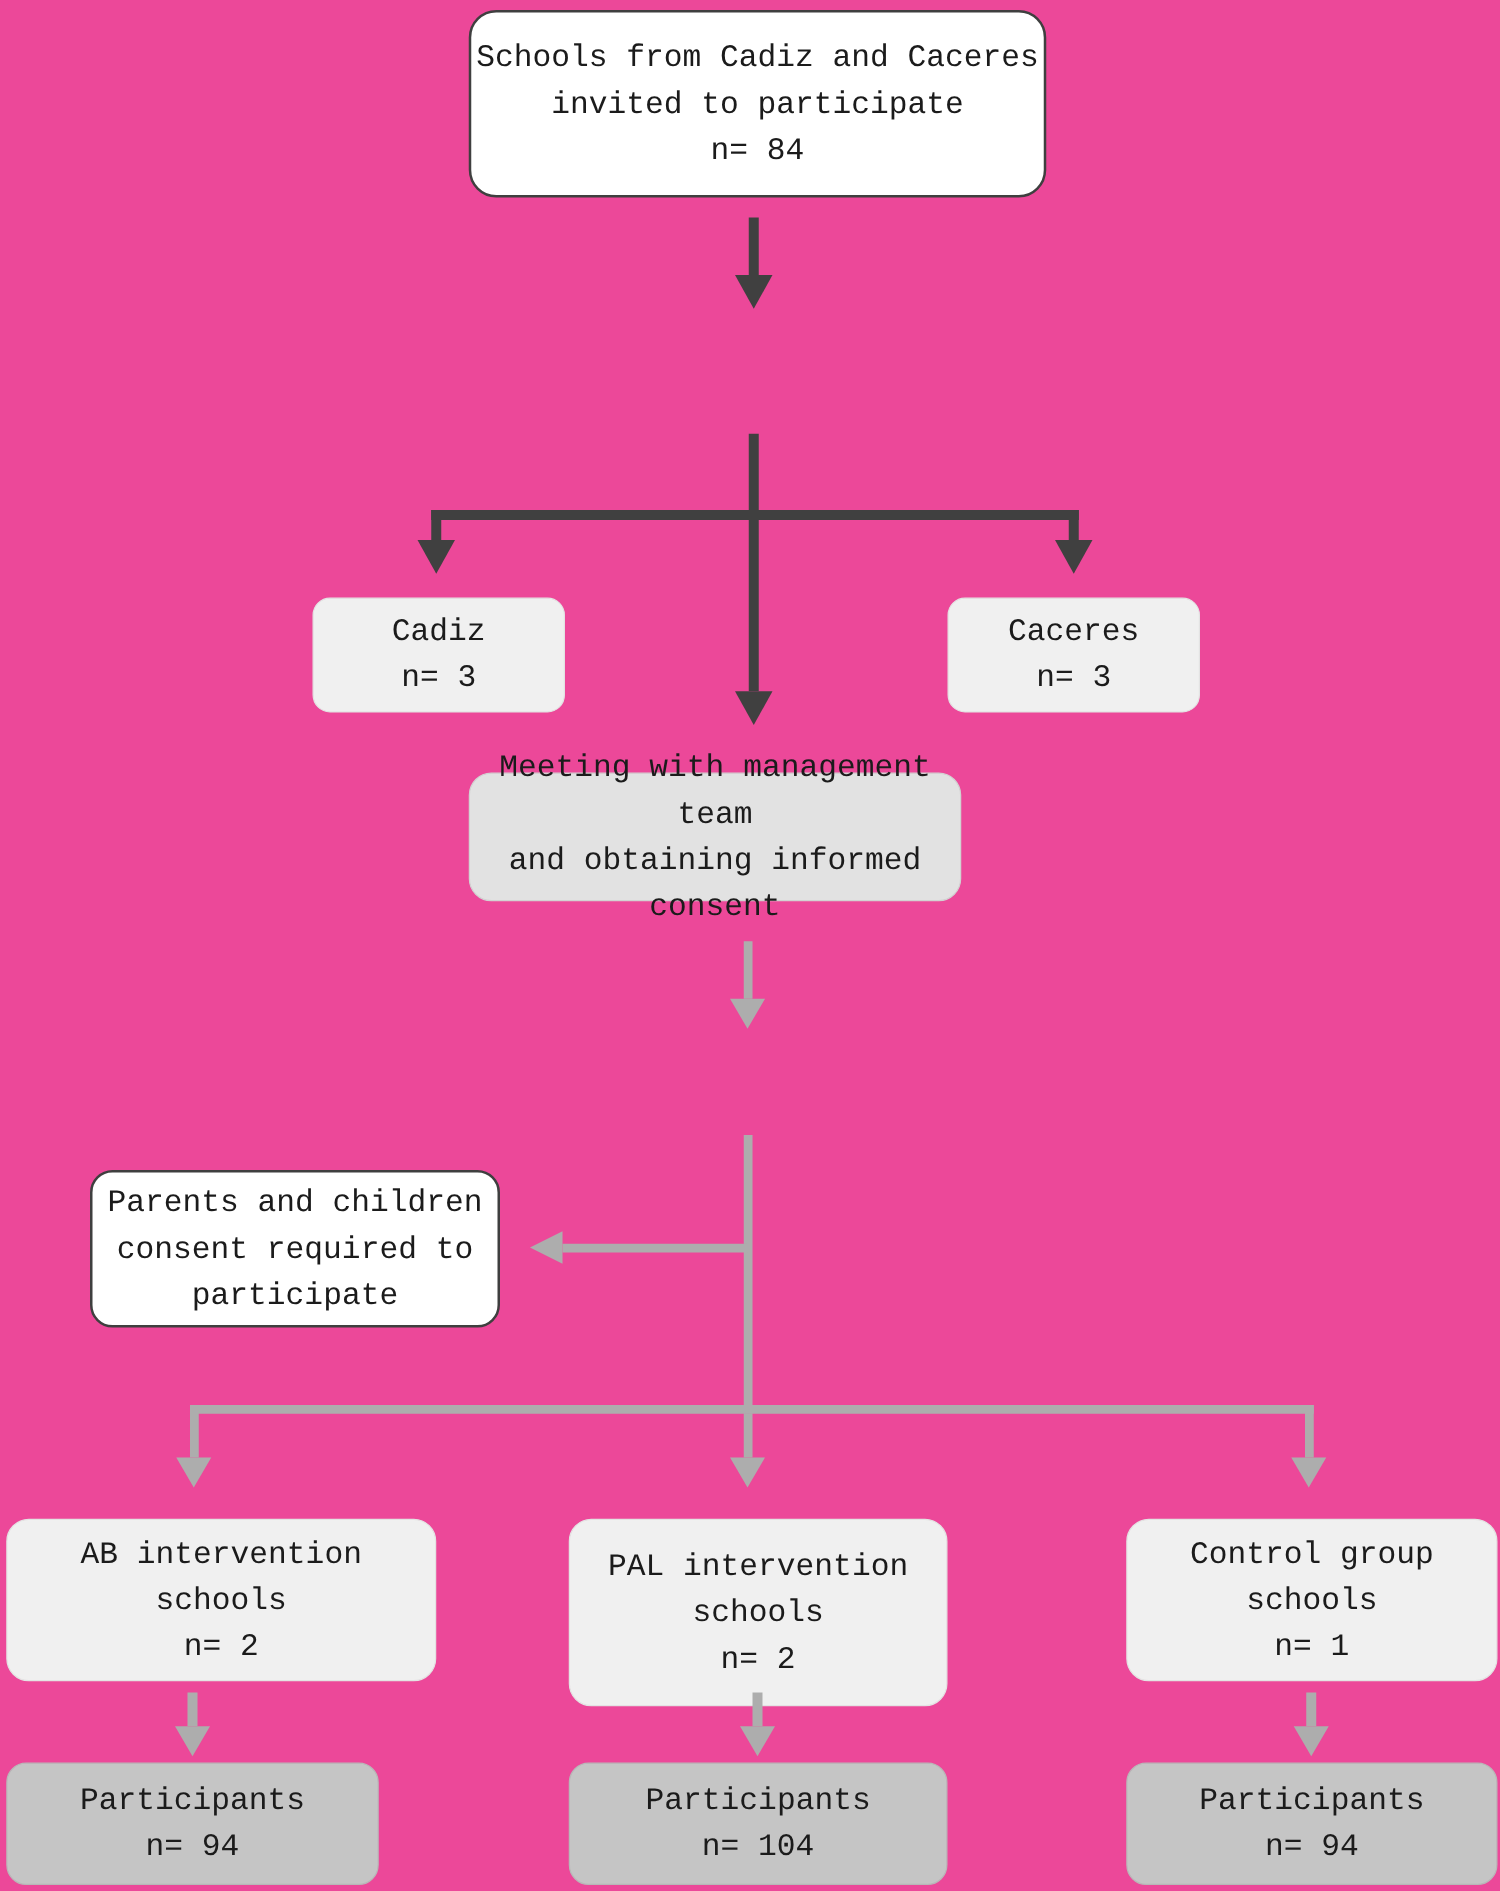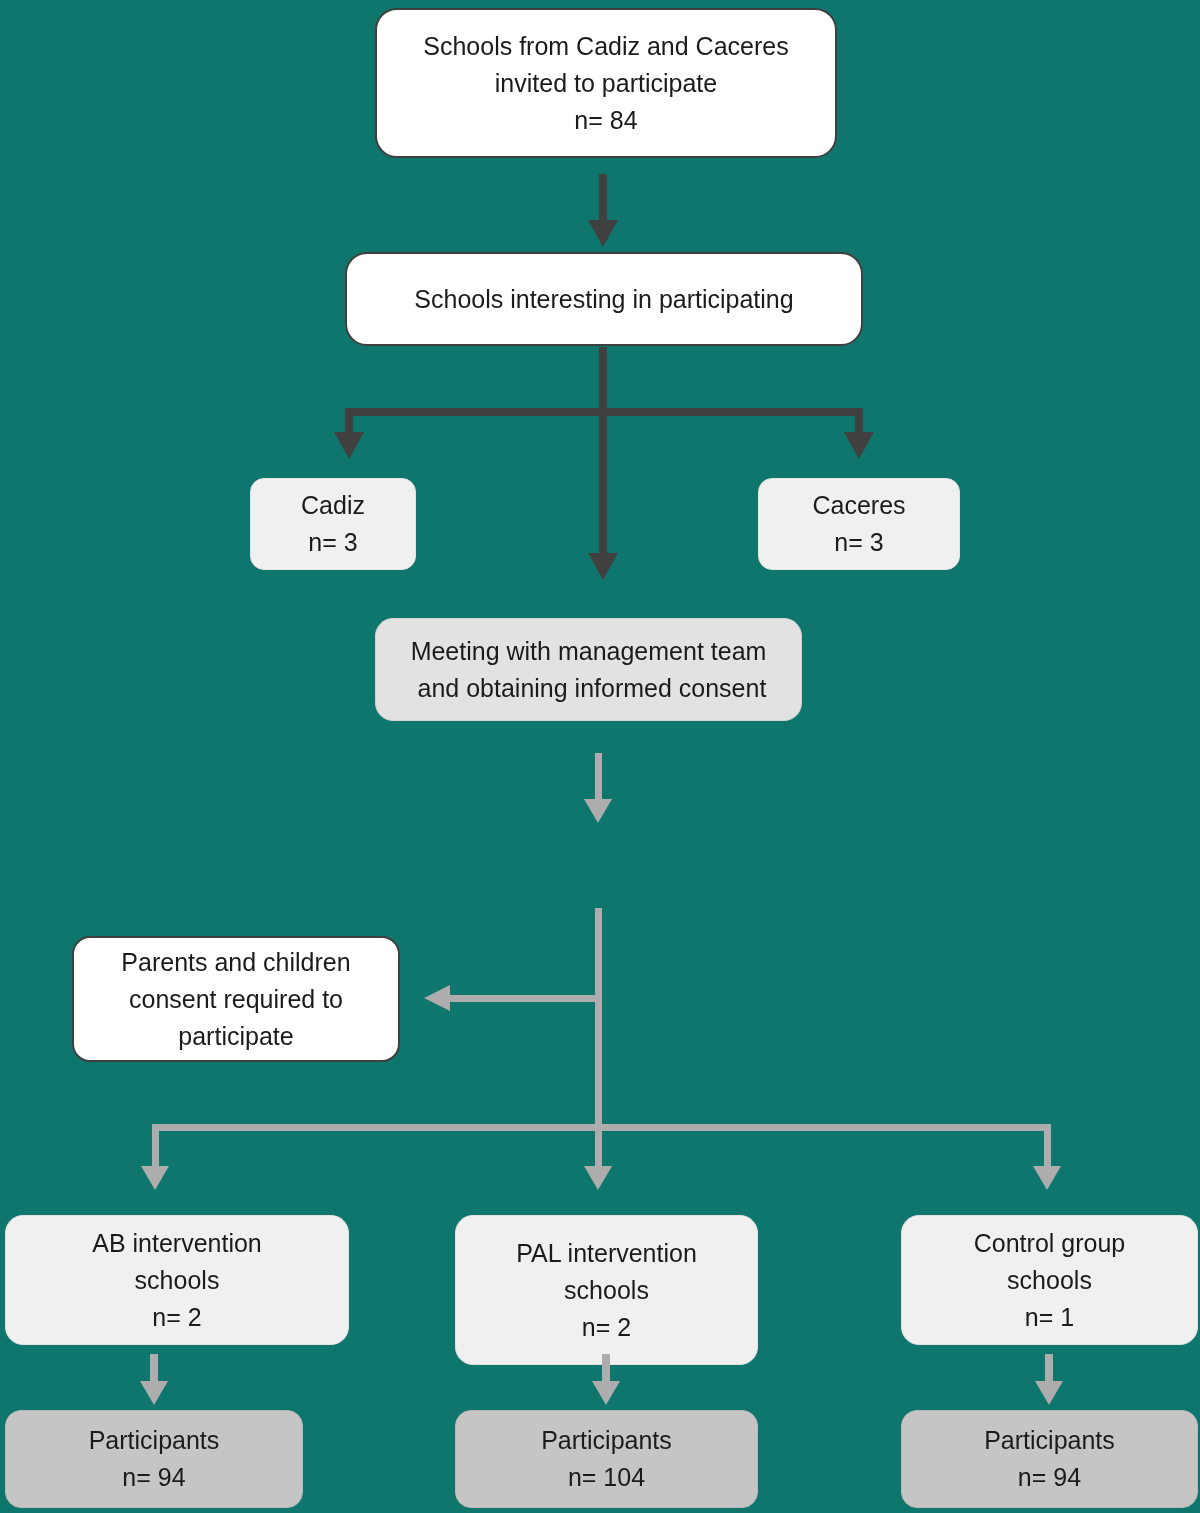--- a/index.html
+++ b/index.html
@@ -4,22 +4,22 @@
 <style>
   html, body {
     margin: 0;
     padding: 0;
     background: #ffffff;
   }
   .stage {
     position: relative;
     width: 1200px;
     height: 1513px;
-    background: #0f766e;
-    font-family: Liberation Sans, sans-serif;
+    background: #ec4899;
+    font-family: Liberation Mono, monospace;
     color: var(--text, #1b1b1b);
     overflow: hidden;
   }
   .node {
     position: absolute;
     display: flex;
     align-items: center;
     justify-content: center;
     text-align: center;
     white-space: pre-line;
@@ -81,29 +81,28 @@
 </style>
 </head>
 <body>
 
 <div class="stage">
 
   <div class="node box-outline" style="left:375px; top:8px; width:462px; height:150px;">Schools from Cadiz and Caceres
 invited to participate
 n= 84</div>
 
-  <div class="node box-outline" style="left:345px; top:252px; width:518px; height:94px;">Schools interesting in participating</div>
 
-  <div class="node box-light" style="left:250px; top:478px; width:166px; height:92px;">Cadiz
+  <div class="node box-light" style="left:250px; top:478px; width:202px; height:92px;">Cadiz
 n= 3</div>
 
   <div class="node box-light" style="left:758px; top:478px; width:202px; height:92px;">Caceres
 n= 3</div>
 
-  <div class="node box-medium" style="left:375px; top:618px; width:427px; height:103px;text-align:right;">Meeting with management team
+  <div class="node box-medium" style="left:375px; top:618px; width:394px; height:103px;">Meeting with management team
 and obtaining informed consent</div>
 
 
   <div class="node box-outline" style="left:72px; top:936px; width:328px; height:126px; border-radius:18px;">Parents and children
 consent required to
 participate</div>
 
   <div class="node box-light" style="left:5px; top:1215px; width:344px; height:130px; border-radius:18px;">AB intervention
 schools
 n= 2</div>

